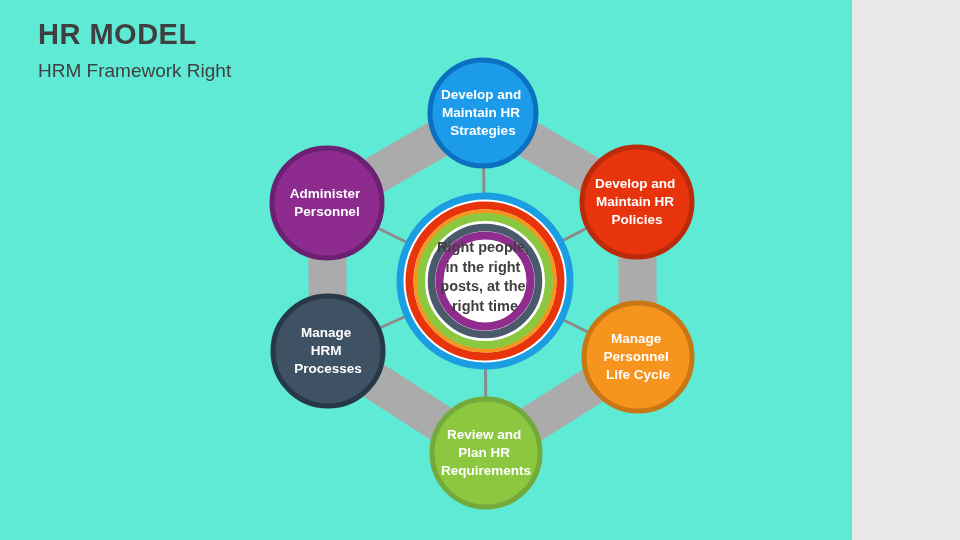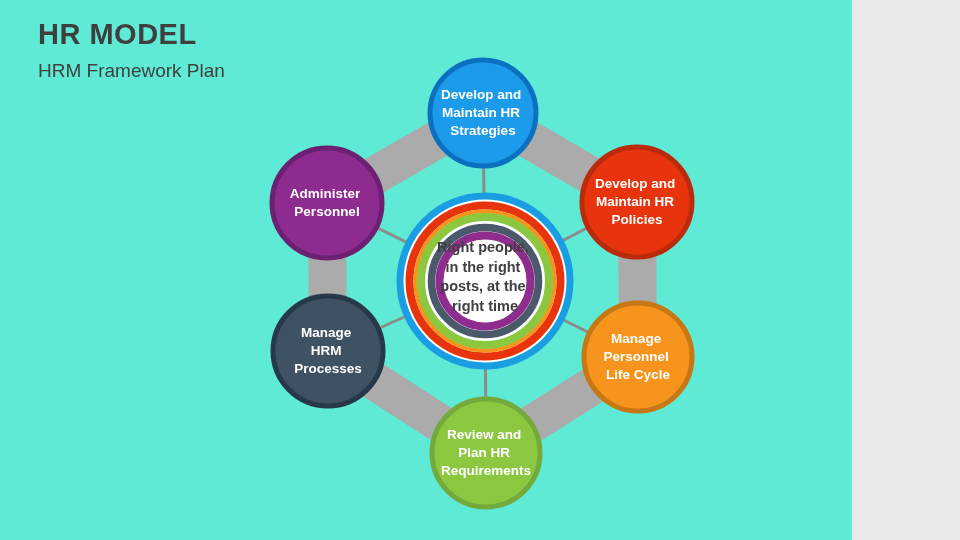--- a/index.html
+++ b/index.html
@@ -42,21 +42,21 @@
     font-weight: bold;
   }
 </style>
 </head>
 <body>
 
 <div class="slide">
 
   <div class="header">
     <div class="title">HR MODEL</div>
-    <div class="subtitle">HRM Framework Plan</div>
+    <div class="subtitle">HRM Framework Right</div>
   </div>
 
   <svg width="960" height="540" viewBox="0 0 960 540">
 
     <polygon points="483,113 637,202 638,357 486,453 328,351 327,203" fill="none" stroke-width="38" stroke-linejoin="miter" stroke="#ABABAB"></polygon>
 
     <g>
       <line x1="485" y1="281" x2="483" y2="113" stroke-width="3" stroke="#8C8C8C"></line>
       <line x1="485" y1="281" x2="637" y2="202" stroke-width="3" stroke="#8C8C8C"></line>
       <line x1="485" y1="281" x2="638" y2="357" stroke-width="3" stroke="#8C8C8C"></line>

